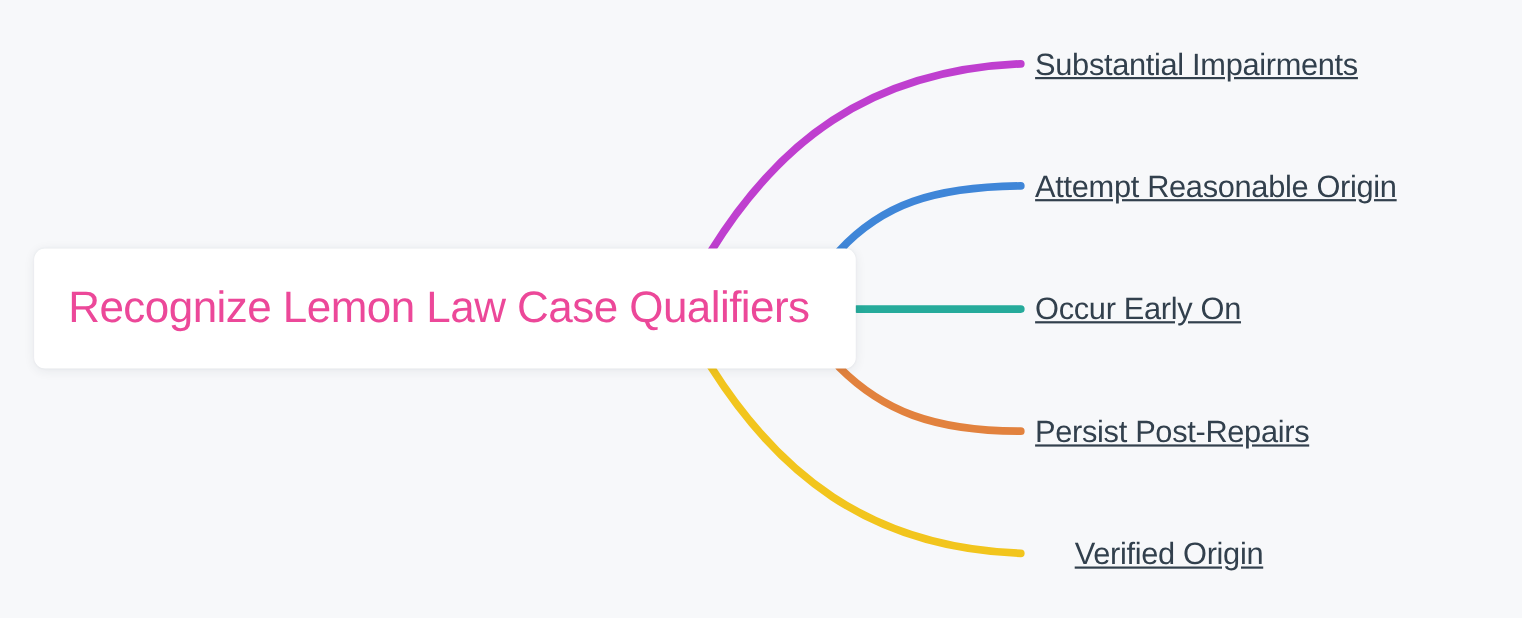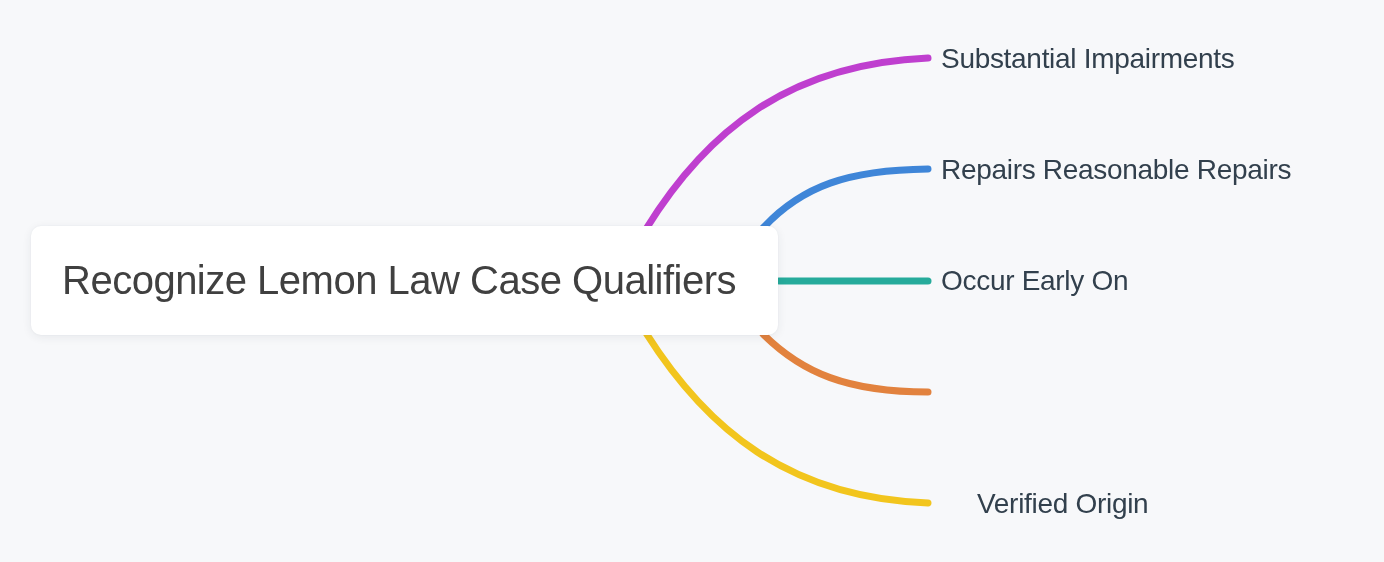--- a/index.html
+++ b/index.html
@@ -34,34 +34,35 @@
     background: #ffffff;
     border-radius: 10px;
     box-shadow: 0 2px 10px rgba(40, 50, 70, 0.08), 0 0 2px rgba(40, 50, 70, 0.05);
     display: flex;
     align-items: center;
     padding-left: 31px;
   }
   .root-label {
     font-size: 40px;
     font-weight: 500;
-    color: #404040;
+    color: #ec4899;
     letter-spacing: -0.5px;
     white-space: nowrap;
   }
   .branch-label {
     position: absolute;
     left: 941px;
     height: 34px;
     line-height: 34px;
     font-size: 28px;
     font-weight: 500;
     color: #32404d;
     letter-spacing: -0.3px;
     white-space: nowrap;
+    text-decoration: underline;
   }
   .branch-label.b0 { top: 42px; }
   .branch-label.b1 { top: 153px; }
   .branch-label.b2 { top: 264px; text-align: center; }
   .branch-label.b3 { top: 376px; }
   .branch-label.b4 { top: 487px; margin-left: 36px; }
 </style>
 </head>
 <body>
 
@@ -73,17 +74,18 @@
     <path d="M 779 281 L 928 281" fill="none" stroke-width="7" stroke-linecap="round" stroke="#26ab9b"></path>
     <path d="M 763 334 C 802 373, 848 392, 928 392" fill="none" stroke-width="7" stroke-linecap="round" stroke="#e2823e"></path>
     <path d="M 646 333 C 706 428, 788 498, 928 503" fill="none" stroke-width="7" stroke-linecap="round" stroke="#f2c51d"></path>
   </svg>
 
   <div class="root-node">
     <span class="root-label">Recognize Lemon Law Case Qualifiers</span>
   </div>
 
   <div class="branch-label b0">Substantial Impairments</div>
-  <div class="branch-label b1">Repairs Reasonable Repairs</div>
+  <div class="branch-label b1">Attempt Reasonable Origin</div>
   <div class="branch-label b2">Occur Early On</div>
+  <div class="branch-label b3">Persist Post-Repairs</div>
   <div class="branch-label b4">Verified Origin</div>
 
 </div>
 
 </body></html>

